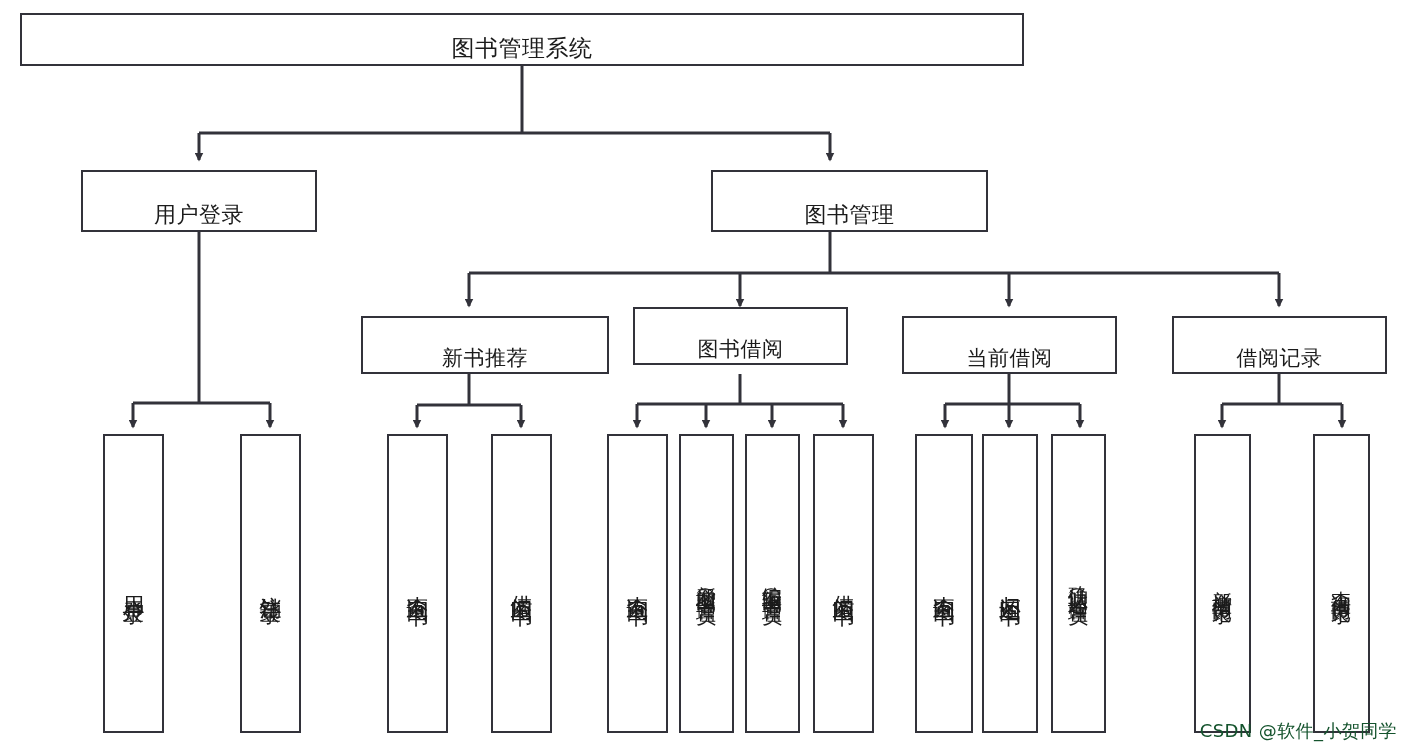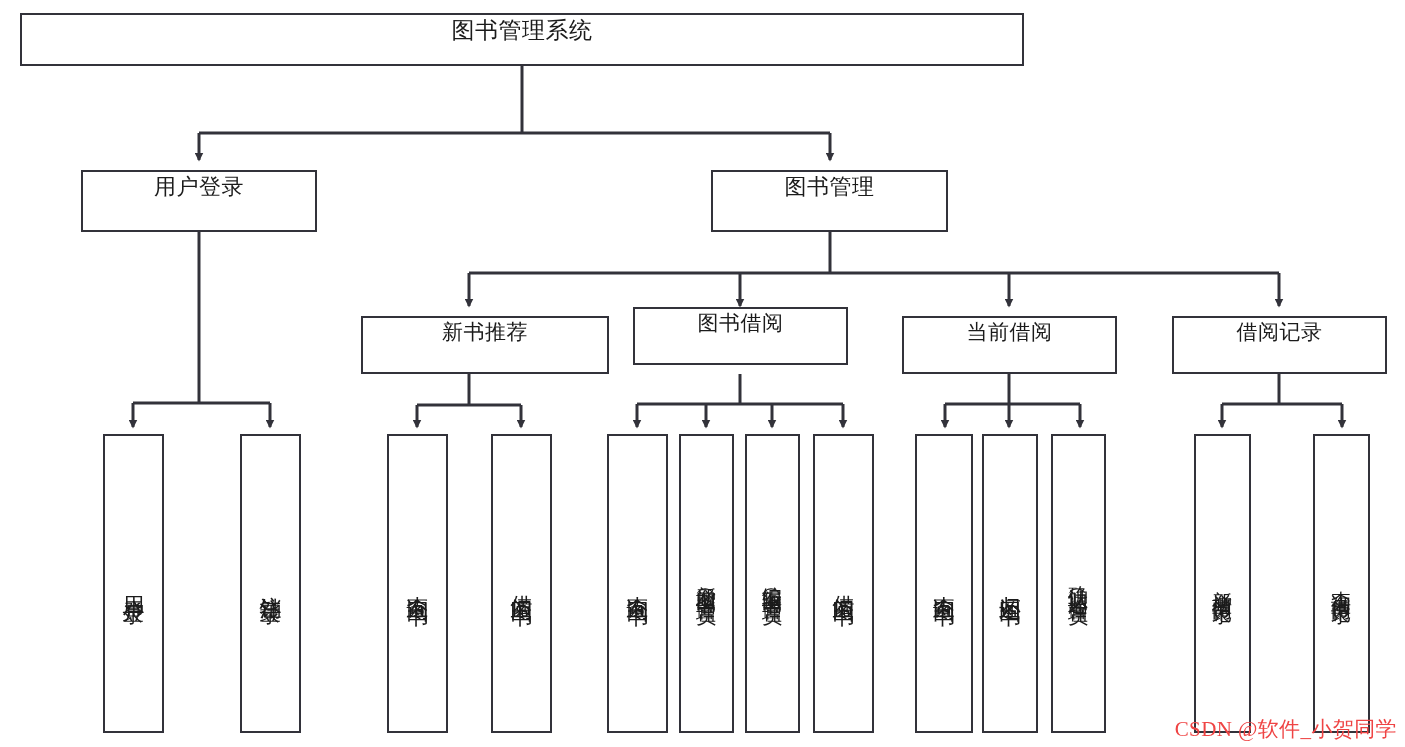--- a/index.html
+++ b/index.html
@@ -25,21 +25,21 @@
     width: 1405px;
     height: 747px;
     pointer-events: none;
   }
   .node {
     position: absolute;
     box-sizing: border-box;
     background: #ffffff;
     border: 2px solid #32323a;
     display: flex;
-    align-items: flex-start;
+    align-items: flex-end;
     justify-content: center;
     color: #1b1b1b;
   }
   .node.horizontal .node-label {
     writing-mode: horizontal-tb;
     white-space: nowrap;
     letter-spacing: 0.5px;
   }
   .node.vertical {
     align-items: center;
@@ -59,25 +59,24 @@
   .size-root   .node-label { font-size: 23px; }
   .size-l2     .node-label { font-size: 22px; }
   .size-l3     .node-label { font-size: 21px; }
   .size-leaf   .node-label { font-size: 22px; }
   .size-leafsm .node-label { font-size: 20px; letter-spacing: 2px; }
 
   #watermark {
     position: absolute;
     right: 8px;
     bottom: 4px;
-    font-size: 21px;
-    color: #ef4444;
+    font-size: 18px;
+    color: #14532d;
     white-space: nowrap;
     letter-spacing: 0.4px;
-    font-family: Liberation Serif, serif;
   }
 </style>
 </head>
 <body>
 
 <div id="diagram-root">
 
   <svg id="edge-layer" viewBox="0 0 1405 747" width="1405" height="747" xmlns="http://www.w3.org/2000/svg">
     <defs>
       <marker id="arrowhead" markerWidth="9" markerHeight="9" refX="7.5" refY="4.5" orient="auto" markerUnits="userSpaceOnUse">
@@ -129,21 +128,21 @@
   </svg>
 
   <div class="node horizontal size-root" style="left:20px; top:13px; width:1004px; height:53px;">
     <span class="node-label">图书管理系统</span>
   </div>
 
   <div class="node horizontal size-l2" style="left:81px; top:170px; width:236px; height:62px;">
     <span class="node-label">用户登录</span>
   </div>
 
-  <div class="node horizontal size-l2" style="left:711px; top:170px; width:237px; height:62px;">
+  <div class="node horizontal size-l2" style="left:711px; top:170px; width:277px; height:62px;">
     <span class="node-label">图书管理</span>
   </div>
 
   <div class="node horizontal size-l3" style="left:361px; top:316px; width:248px; height:58px;">
     <span class="node-label">新书推荐</span>
   </div>
 
   <div class="node horizontal size-l3" style="left:633px; top:307px; width:215px; height:58px;">
     <span class="node-label">图书借阅</span>
   </div>

